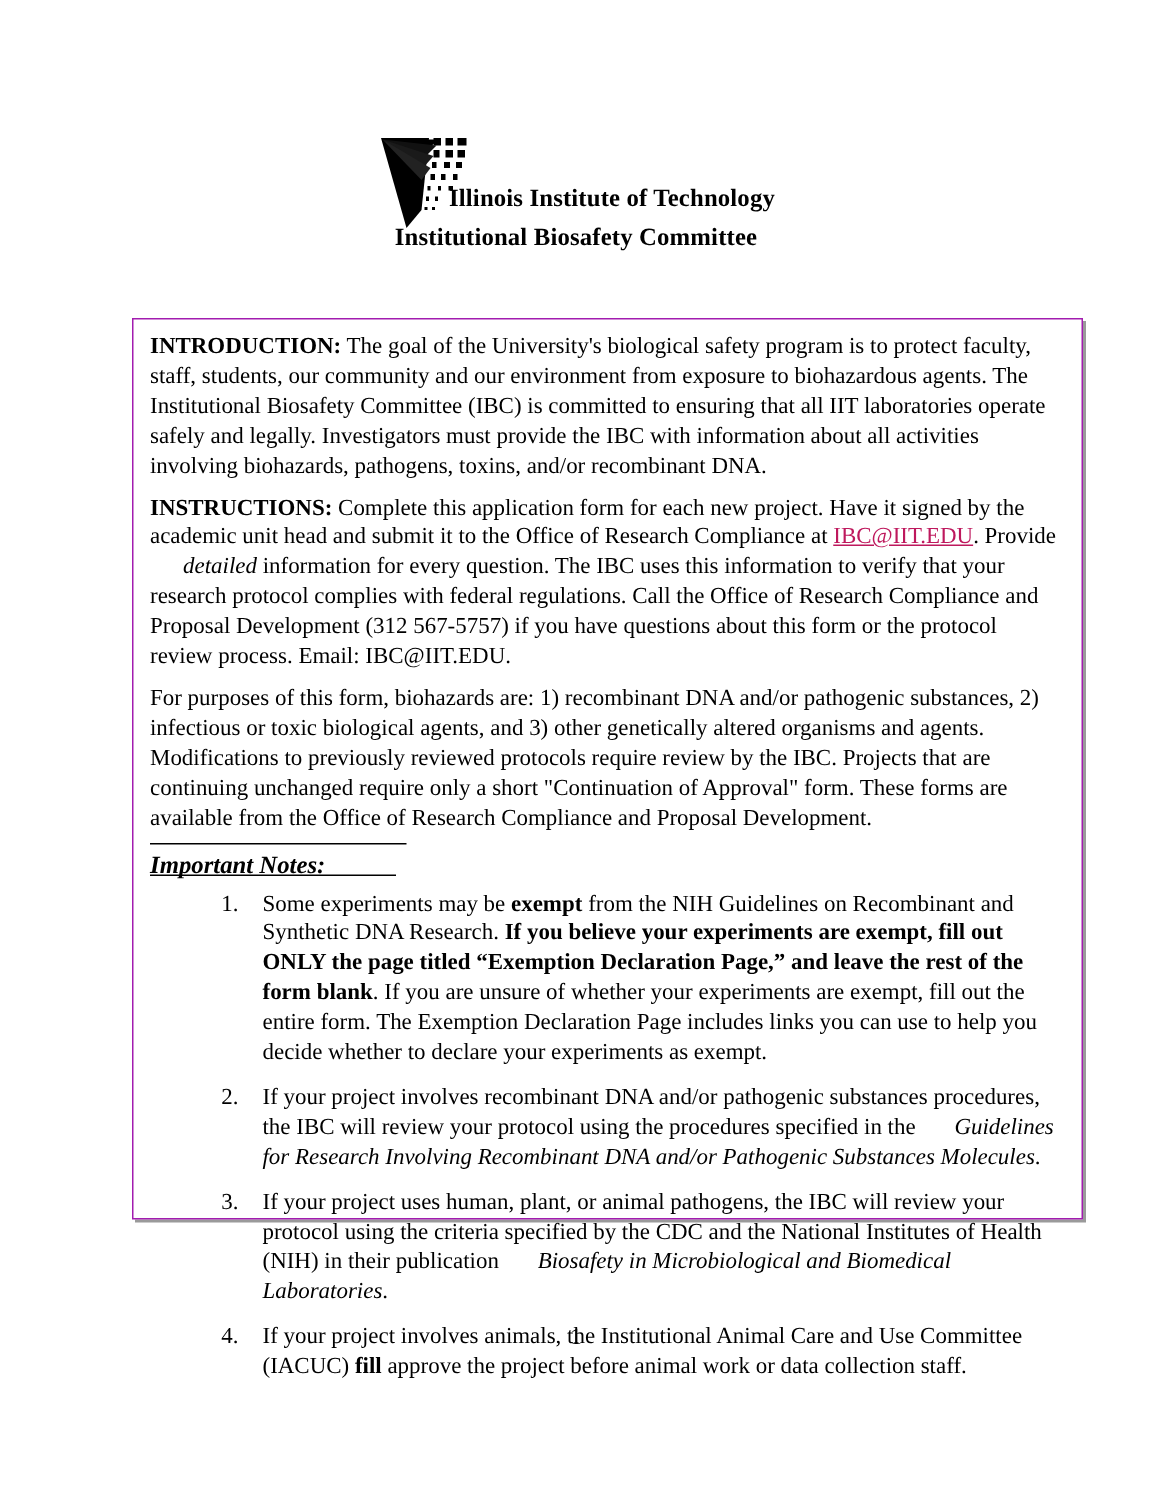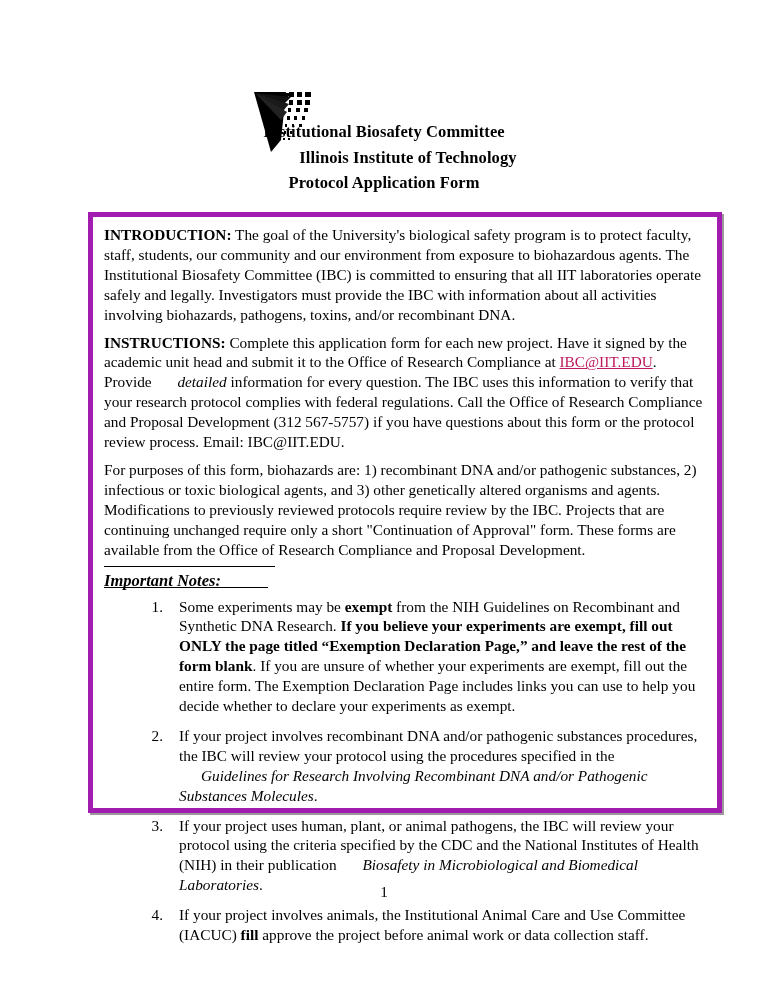--- a/index.html
+++ b/index.html
@@ -62,21 +62,21 @@
     padding-left: 48px;
   }
 
   
   .content-box {
     position: absolute;
     left: 88px;
     top: 212px;
     width: 634px;
     height: 601px;
-    border: 5px solid #a21caf;
+    border: 1px solid #a21caf;
     box-sizing: border-box;
     box-shadow: 2px 2px 0 0 #9a9a9a;
     background: #ffffff;
     padding: 8px 11px 8px 11px;
   }
 
   .para {
     font-size: 15.3px;
     line-height: 19.9px;
     text-align: left;
@@ -191,23 +191,22 @@
             <rect x="46" y="36" width="3" height="3"></rect>
             <rect x="31" y="43" width="2" height="3"></rect>
             <rect x="37" y="43" width="2" height="3"></rect>
             <rect x="30" y="50" width="2" height="2"></rect>
             <rect x="35" y="50" width="2" height="2"></rect>
           </g>
         </svg>
       </div>
 
       <div class="title-block">
+        <div class="title-line first">Illinois Institute of Technology</div>
         <div class="title-line">Institutional Biosafety Committee</div>
-        <div class="title-line first">Illinois Institute of Technology</div>
-        <div class="title-line">Protocol Application Form</div>
       </div>
 
     </div>
   </div>
 
   <div class="content-box">
 
     <p class="para"><span class="lead">INTRODUCTION:</span><span> The goal of the University's biological safety program is to protect faculty, staff, students, our community and our environment from exposure to biohazardous agents. The Institutional Biosafety Committee (IBC) is committed to ensuring that all IIT laboratories operate safely and legally.  Investigators must provide the IBC with information about all activities involving biohazards, pathogens, toxins, and/or recombinant DNA.</span></p>
 
     <p class="para"><span class="lead">INSTRUCTIONS:</span><span> Complete this application form for each new project.  Have it signed by the academic unit head and submit it to the Office of Research Compliance at </span><a class="maillink" href="#">IBC@IIT.EDU</a><span>.  Provide </span><span class="ital">detailed</span><span> information for every question. The IBC uses this information to verify that your research protocol complies with federal regulations.  Call the Office of Research Compliance and Proposal Development (312 567-5757) if you have questions about this form or the protocol review process. Email: IBC@IIT.EDU.</span></p>

